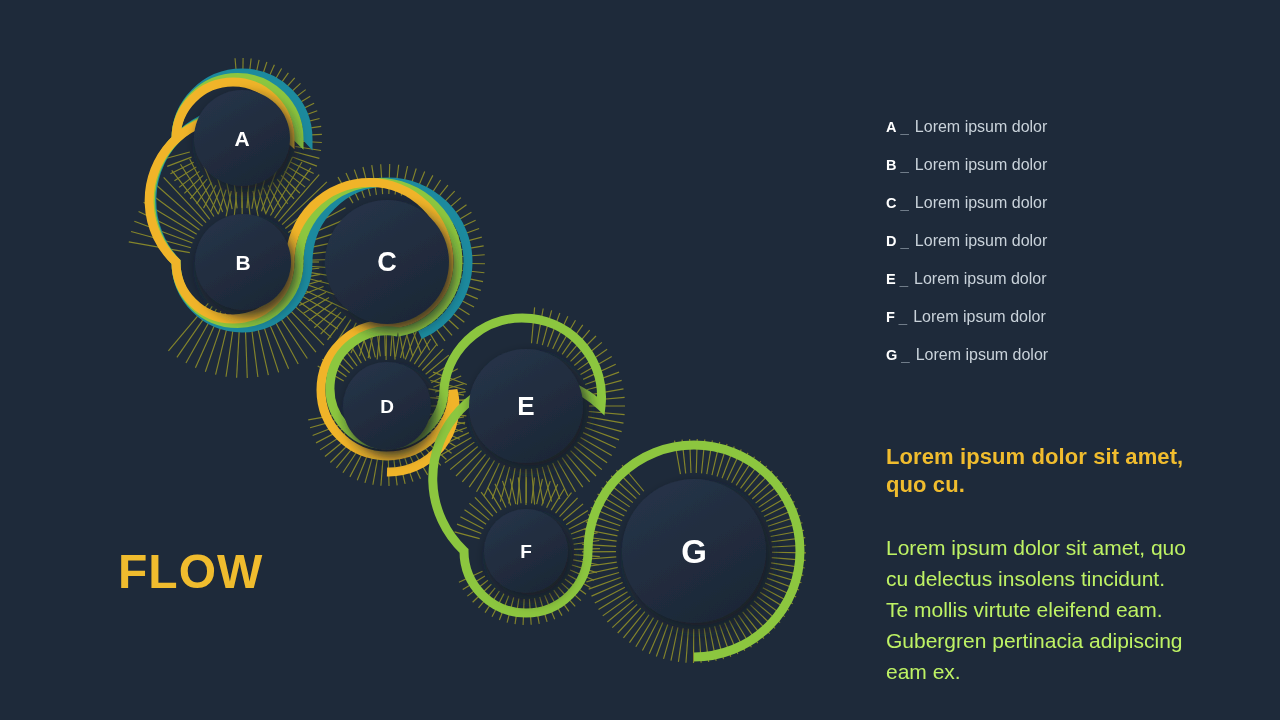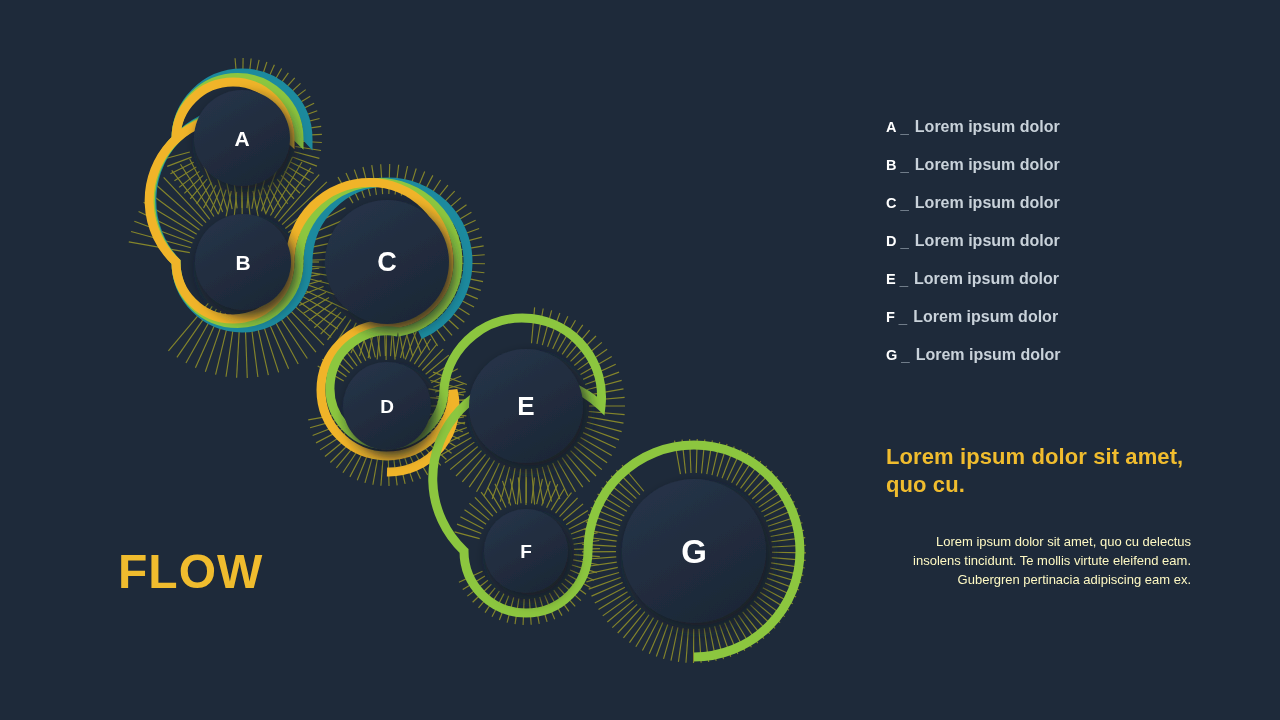--- a/index.html
+++ b/index.html
@@ -84,44 +84,42 @@
     margin-right: 4px;
   }
   .legend-sep {
     color: #76828f;
     font-size: 15px;
     margin-right: 6px;
   }
   .legend-text {
     color: #c9d2da;
     font-size: 16px;
-    font-weight: bold;
   }
 
   .headline {
     position: absolute;
     left: 0;
     top: 443px;
     width: 312px;
     color: #f0bc2e;
     font-size: 22px;
     font-weight: bold;
     line-height: 1.28;
     letter-spacing: 0.1px;
   }
 
   .body-copy {
     position: absolute;
     left: 0;
     top: 532px;
     width: 305px;
-    color: #fef9c3;
-    font-size: 13px;
+    color: #bef264;
+    font-size: 21px;
     line-height: 1.48;
-    text-align: right;
   }
 </style>
 </head>
 <body>
 
 <div class="slide">
 
   <div class="diagram">
     <svg width="860" height="720" viewBox="0 0 860 720" xmlns="http://www.w3.org/2000/svg">
       <defs>

